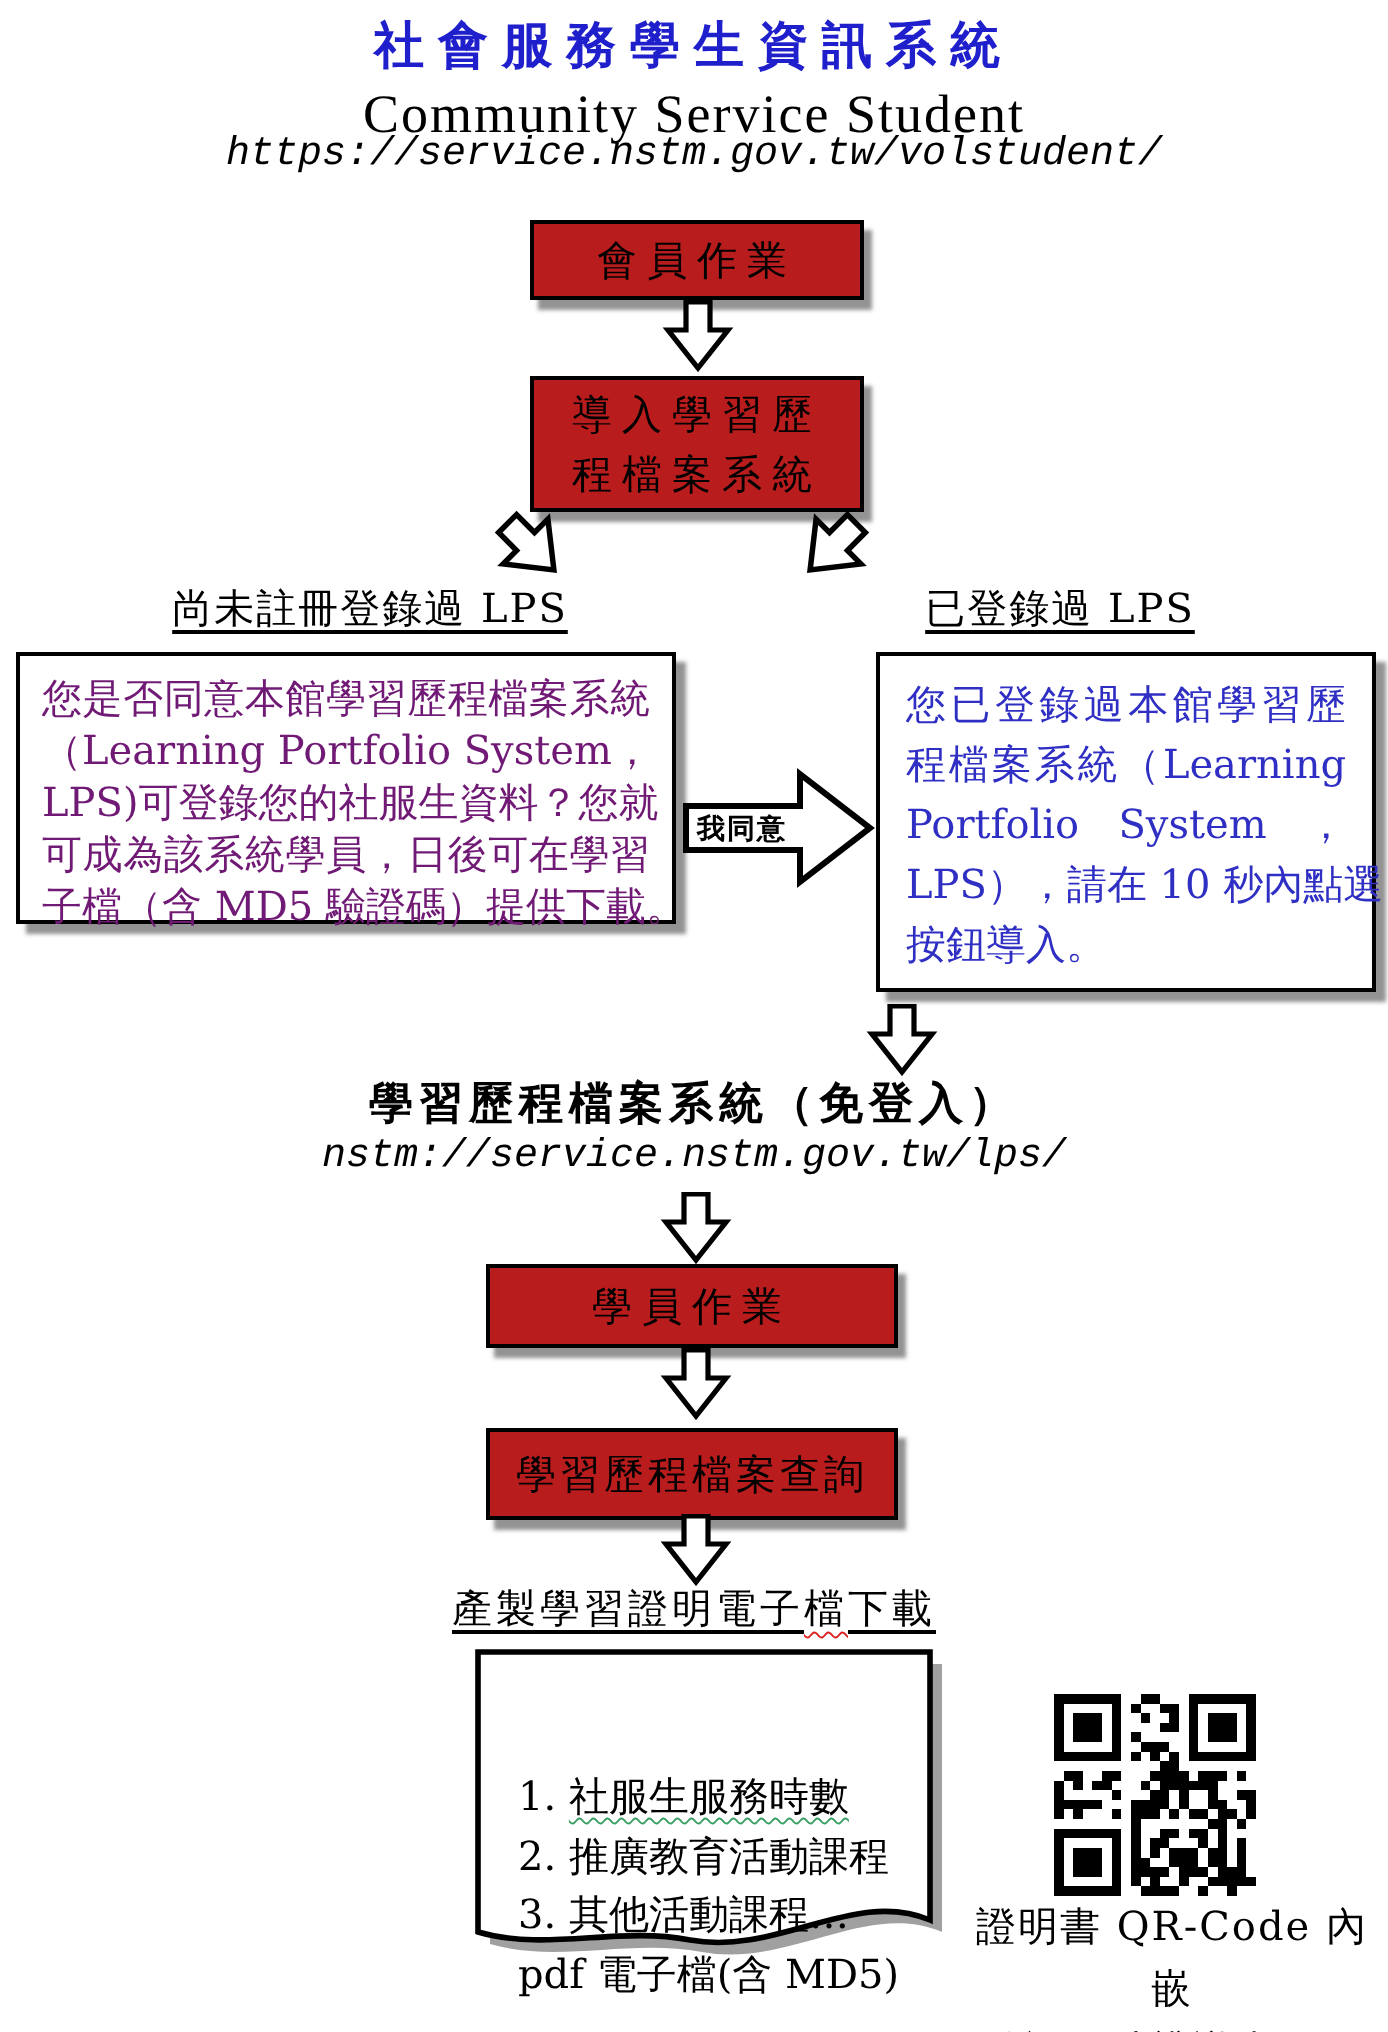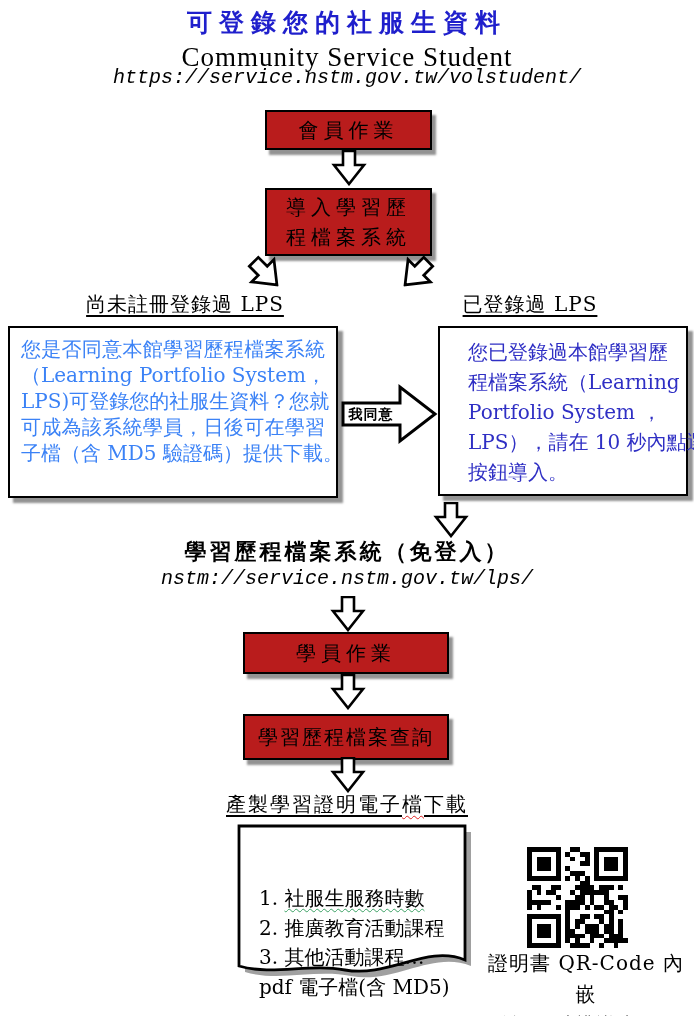--- a/index.html
+++ b/index.html
@@ -28,23 +28,23 @@
   .arrow-svg path{fill:#ffffff;stroke:#000;stroke-width:2.6;stroke-linejoin:miter;}
 
   .branch-label{font-size:20px;text-decoration:underline;text-underline-offset:4px;letter-spacing:1px;}
   .lbl-left{left:60px;top:291px;width:250px;text-align:center;}
   .lbl-right{left:425px;top:291px;width:210px;text-align:center;}
 
   .textbox{
     background:#fff;border:2.5px solid #000;box-shadow:5px 5px 2px rgba(120,120,120,.8);
     font-size:20px;box-sizing:border-box;
   }
-  .box-consent{left:8px;top:326px;width:330px;height:172px;padding:8px 11px;color:#3b82f6;}
+  .box-consent{left:8px;top:326px;width:330px;height:136px;padding:8px 11px;color:#701a75;}
   .box-consent .tline{line-height:26px;}
-  .box-registered{left:438px;top:326px;width:250px;height:170px;padding:9px 28px;color:#2f2fc4;}
+  .box-registered{left:438px;top:326px;width:250px;height:170px;padding:9px 13px;color:#2f2fc4;}
   .box-registered .tline{line-height:30px;}
   .tline{text-align:justify;text-align-last:justify;white-space:nowrap;}
   .tline.last{text-align:right;text-align-last:left;}
 
   .agree-arrow{left:340px;top:378px;}
   .agree-arrow path{fill:#fff;stroke:#000;stroke-width:3;stroke-linejoin:miter;}
   .agree-arrow text{font-size:14px;font-weight:bold;font-family:"DejaVu Serif","Liberation Serif",serif;fill:#000;letter-spacing:1px;}
 
   .section-title{top:537px;font-size:22px;font-weight:bold;letter-spacing:3px;}
   .section-url{top:567px;font-size:20px;font-style:italic;font-family:"Liberation Mono","DejaVu Sans Mono",monospace;}
@@ -58,21 +58,21 @@
   .doc-text .g{text-decoration:underline wavy #3aa063;text-decoration-thickness:1px;text-underline-offset:3px;}
 
   .qr{left:527px;top:847px;width:101px;height:101px;}
   .qr-caption{left:478px;top:948px;width:216px;text-align:center;font-size:20px;line-height:31px;letter-spacing:1px;}
 </style>
 </head>
 <body>
 
 <div class="canvas">
 
-  <div class="abs center page-title">可登錄您的社服生資料</div>
+  <div class="abs center page-title">社會服務學生資訊系統</div>
   <div class="abs center page-sub">Community Service Student</div>
   <div class="abs center page-url">https://service.nstm.gov.tw/volstudent/</div>
 
   <div class="abs flowbox box-member">
     <span>會員作業</span>
   </div>
 
   <svg class="abs arrow-svg" style="left:331px;top:150px" width="36" height="36" viewBox="0 0 36 36">
     <path d="M12 1 H24 V15 H33 L18 34 L3 15 H12 Z"></path>
   </svg>

